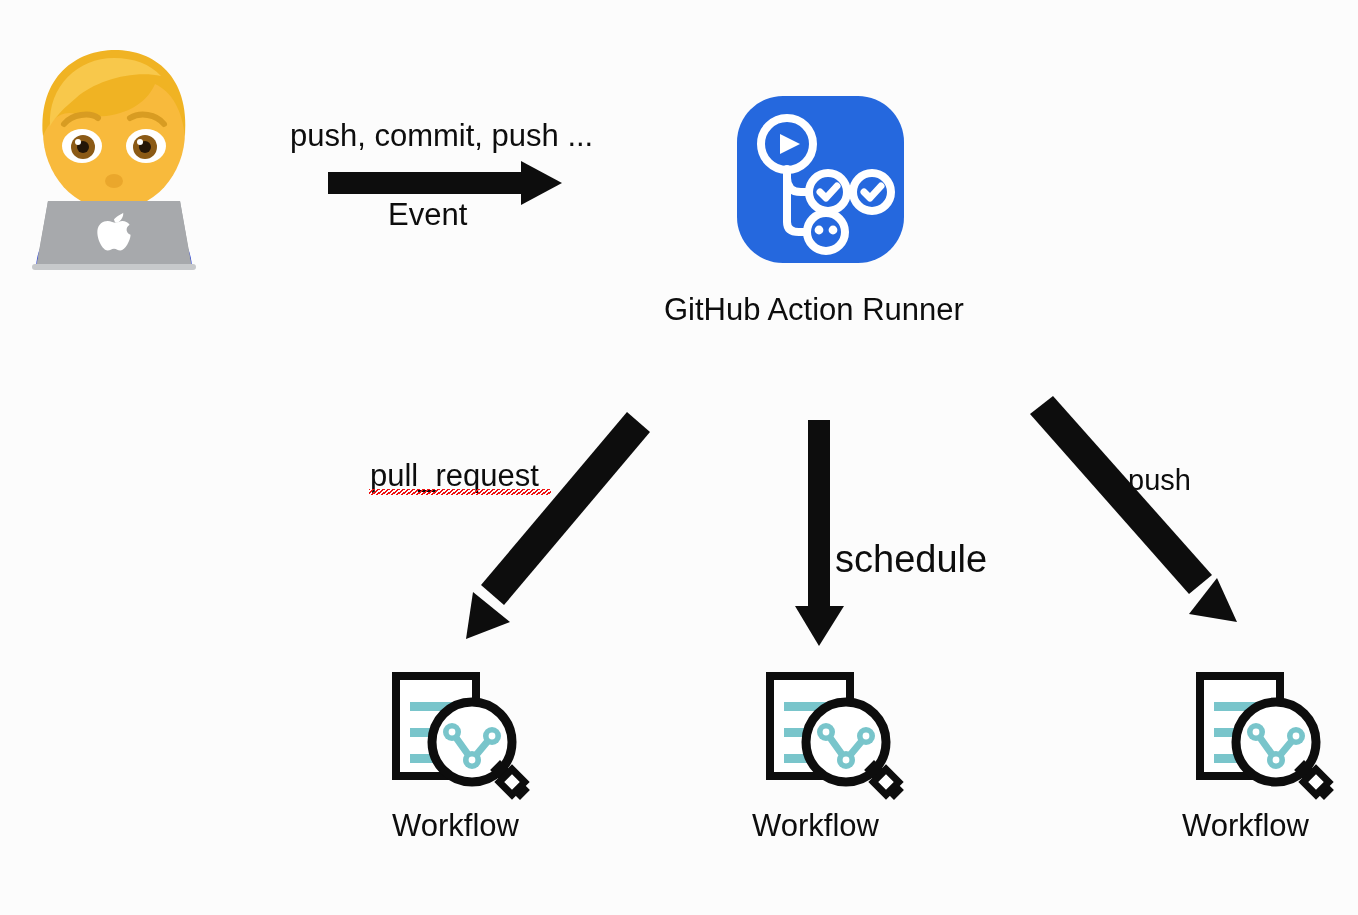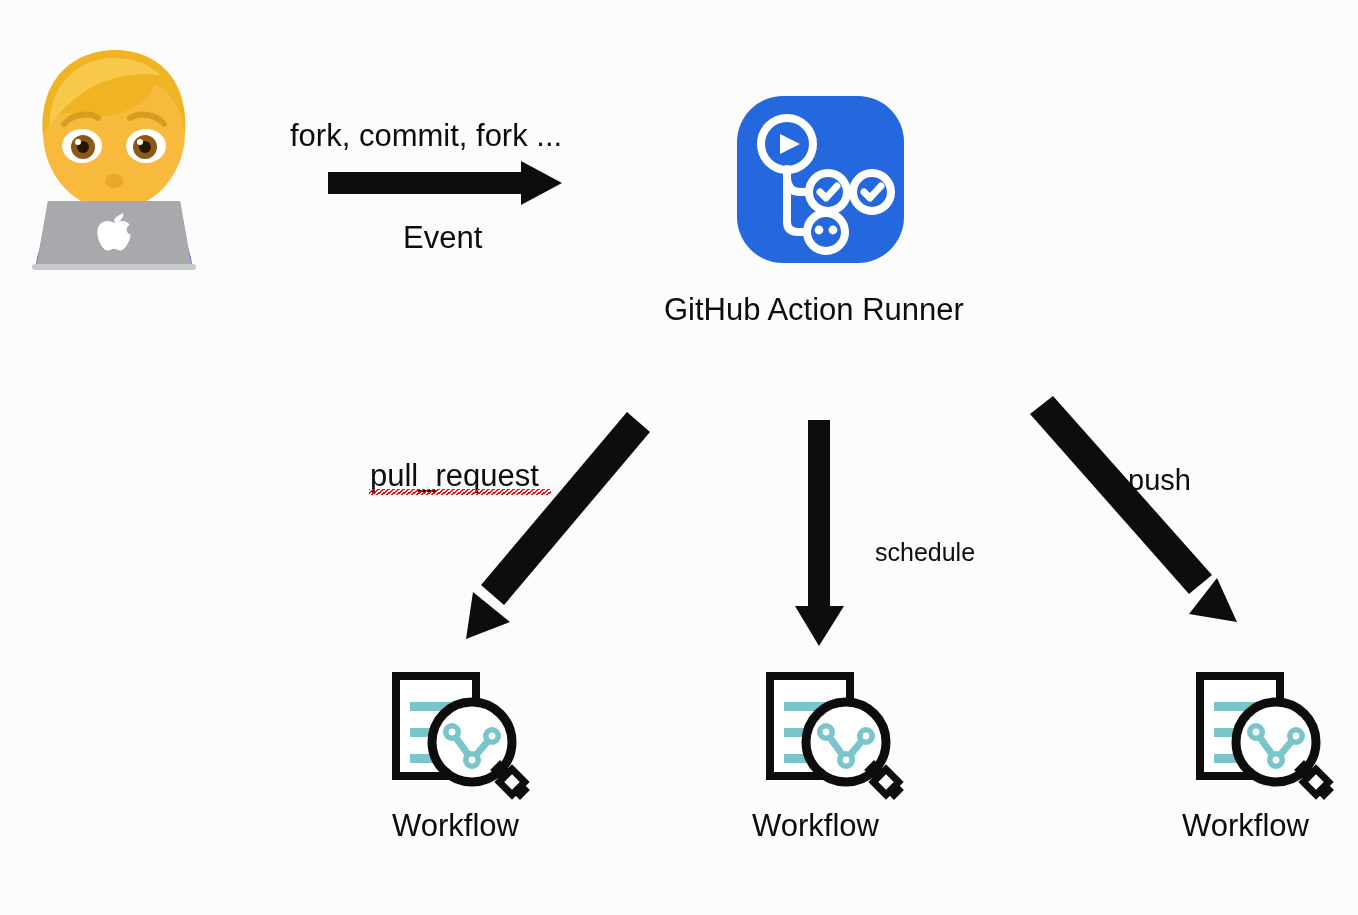--- a/index.html
+++ b/index.html
@@ -21,24 +21,24 @@
   .abs { position: absolute; }
 
   
   .lbl {
     color: #0d0d0d;
     font-family: "Liberation Sans", sans-serif;
     white-space: nowrap;
     line-height: 1;
   }
   .lbl-event-top   { left: 290px; top: 120px; font-size: 31px; }
-  .lbl-event-bot   { left: 388px; top: 222px; font-size: 31px; margin-left: 15px; }
+  .lbl-event-bot   { left: 388px; top: 199px; font-size: 31px; }
   .lbl-runner      { left: 664px; top: 294px; font-size: 31px; }
   .lbl-pullreq     { left: 370px; top: 460px; font-size: 31px; }
-  .lbl-schedule    { left: 835px; top: 540px; font-size: 25px; margin-left: 40px; }
+  .lbl-schedule    { left: 835px; top: 540px; font-size: 38px; }
   .lbl-push        { left: 1128px; top: 466px; font-size: 29px; }
   .lbl-wf          { font-size: 31px; top: 810px; }
   .lbl-wf-1 { left: 392px; }
   .lbl-wf-2 { left: 752px; }
   .lbl-wf-3 { left: 1182px; }
 
   
   .squiggle {
     position: absolute;
     left: 369px;
@@ -112,21 +112,21 @@
         <path d="M0 -15 C4 -19 9 -21 10 -22 C10.5 -18 8 -14 5 -12 C2.5 -10.2 0.6 -11 0 -15 Z"></path>
         <path d="M-2 -12 C-8 -15 -17 -12 -18 -3 C-19 7 -12 19 -7 19 C-4 19 -3 17 0 17
                  C3 17 4 19 7 19 C12 19 18 8 18 2 C13 0 12 -6 17 -9
                  C14 -13 9 -14 5 -12 C2 -11 1 -11 -2 -12 Z"></path>
       </g>
 
       <rect x="18" y="224" width="164" height="6" rx="3" fill="#c7c9cb"></rect>
     </svg>
   </div>
 
-  <div class="abs lbl lbl-event-top">fork, commit, fork ...</div>
+  <div class="abs lbl lbl-event-top">push, commit, push ...</div>
 
   <div class="abs lbl lbl-event-bot">Event</div>
 
   <div class="abs gha-tile">
     <svg viewBox="0 0 167 167" width="167" height="167" aria-hidden="true">
       <rect x="0" y="0" width="167" height="167" rx="46" ry="46" fill="#2568de"></rect>
       <g fill="none" stroke="#ffffff" stroke-width="8" stroke-linecap="round">
 
         <path d="M50 73 L50 82 Q50 96 64 96 L76 96"></path>
 

